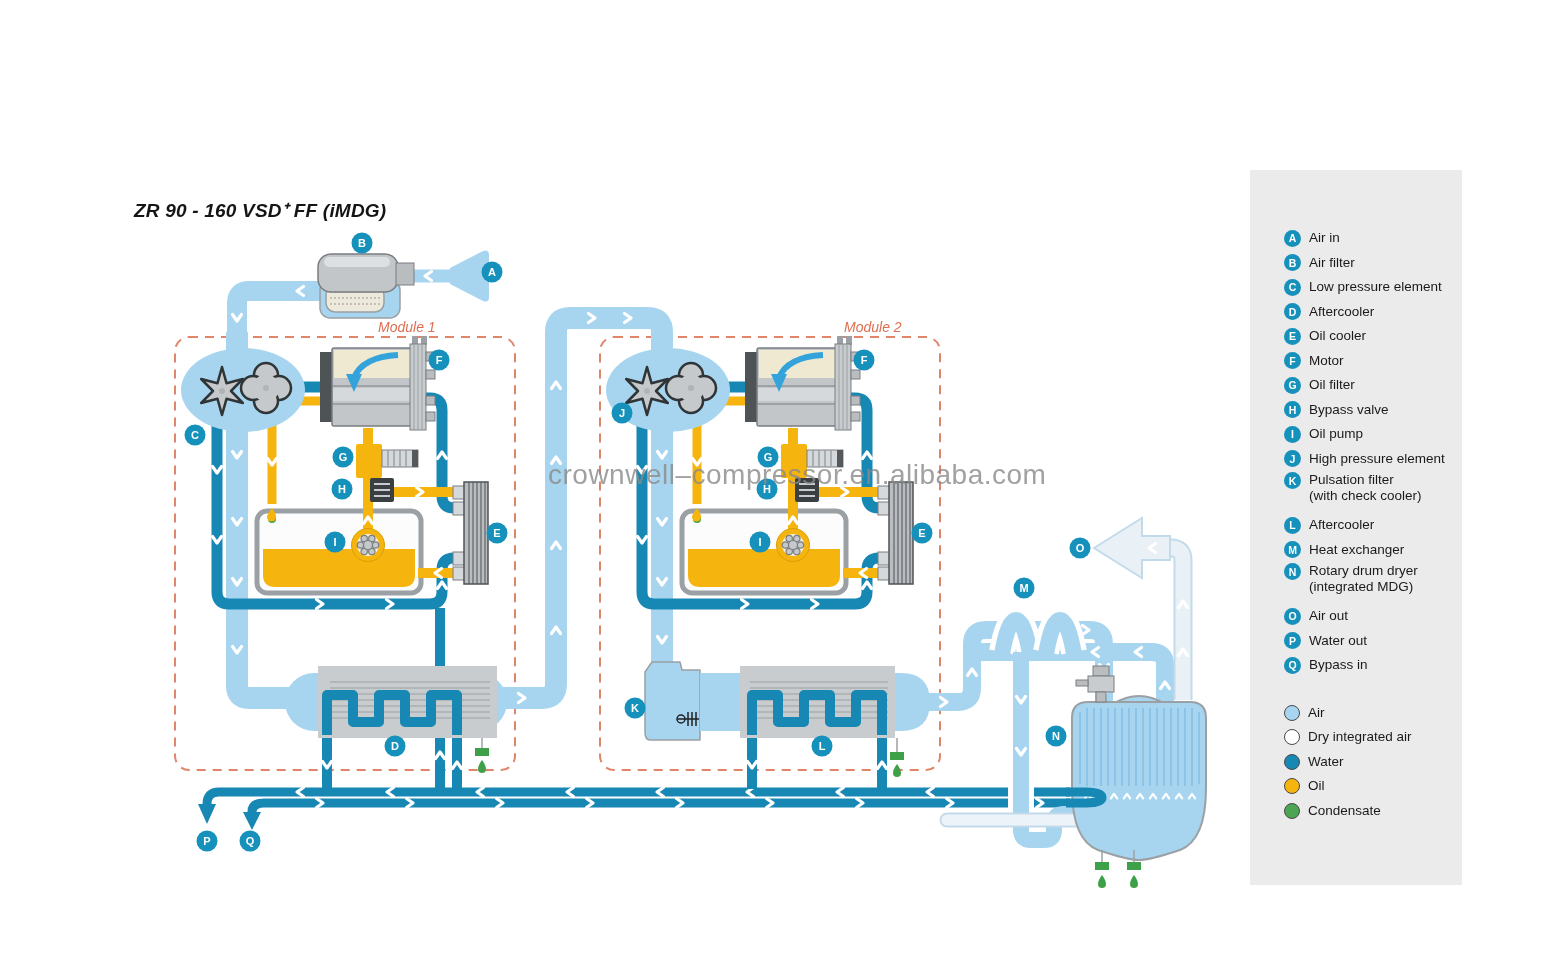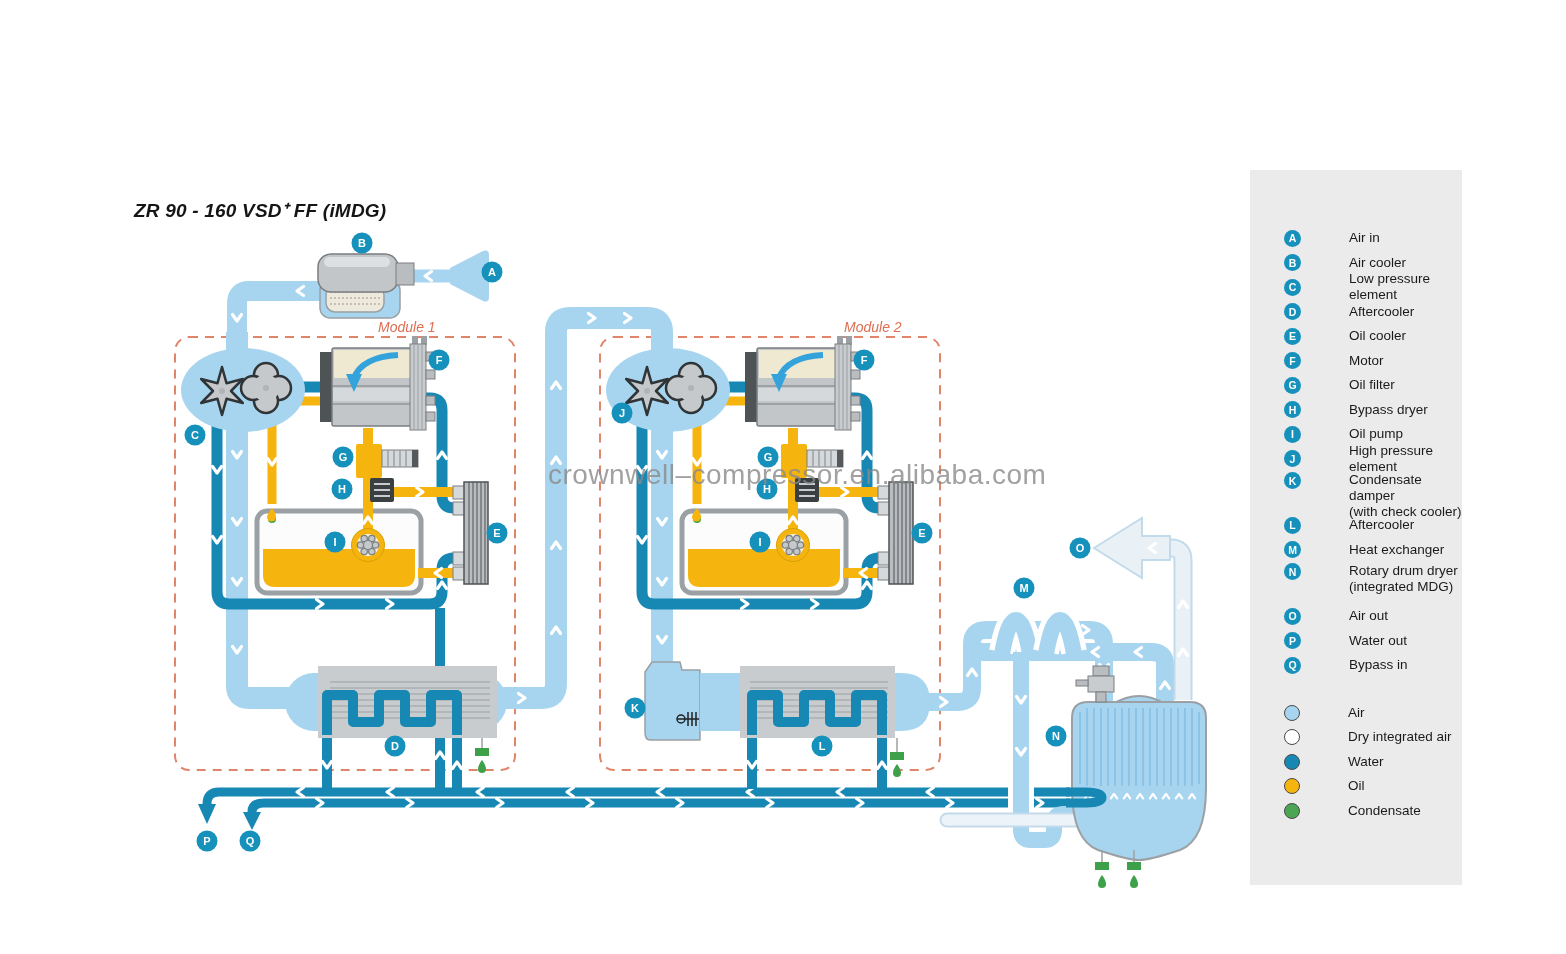--- a/index.html
+++ b/index.html
@@ -13,21 +13,21 @@
   .watermark{position:absolute;left:548px;top:459px;font-size:28px;color:rgba(138,138,138,.8);
              letter-spacing:.5px;z-index:6;white-space:nowrap;}
   .legend{position:absolute;left:1250px;top:170px;width:212px;height:715px;
           background:#EBEBEB;z-index:3;}
   .litems{padding:56px 0 0 34px;}
   .lrow{display:flex;align-items:center;height:24.5px;font-size:13.5px;color:#1a1a1a;}
   .lrow.two{height:41px;align-items:flex-start;padding-top:1px;}
   .lbadge{flex:0 0 17px;width:17px;height:17px;border-radius:50%;background:#1591BC;color:#fff;
           font-size:10.5px;font-weight:bold;display:flex;align-items:center;justify-content:center;
           margin-right:8px;}
-  .ltxt{line-height:16px;margin-left:40px;}
+  .ltxt{line-height:16px;}
   .spacer{height:23px;}
   .swatch{flex:0 0 14px;width:14px;height:14px;border:1.5px solid #4A4A4A;border-radius:50%;
           margin-right:8px;}
   .badge circle{fill:#1591BC;}
   .badge text{fill:#fff;font-size:11px;font-weight:bold;font-family:"Liberation Sans",sans-serif;
               text-anchor:middle;}
   .pA22{stroke:#A7D5F0;stroke-width:22;fill:none;}
   .pA20{stroke:#A7D5F0;stroke-width:20;fill:none;}
   .pA18{stroke:#A7D5F0;stroke-width:18;fill:none;stroke-linecap:round;}
   .pA16{stroke:#A7D5F0;stroke-width:16;fill:none;}
@@ -423,21 +423,21 @@
 <div class="watermark">crownwell–compressor.en.alibaba.com</div>
 
 <div class="legend">
   <div class="litems">
     <div class="lrow">
           <span class="lbadge">A</span>
           <span class="ltxt">Air in</span>
         </div>
     <div class="lrow">
           <span class="lbadge">B</span>
-          <span class="ltxt">Air cooler</span>
+          <span class="ltxt">Air filter</span>
         </div>
     <div class="lrow">
           <span class="lbadge">C</span>
           <span class="ltxt">Low pressure element</span>
         </div>
     <div class="lrow">
           <span class="lbadge">D</span>
           <span class="ltxt">Aftercooler</span>
         </div>
     <div class="lrow">
@@ -447,33 +447,33 @@
     <div class="lrow">
           <span class="lbadge">F</span>
           <span class="ltxt">Motor</span>
         </div>
     <div class="lrow">
           <span class="lbadge">G</span>
           <span class="ltxt">Oil filter</span>
         </div>
     <div class="lrow">
           <span class="lbadge">H</span>
-          <span class="ltxt">Bypass dryer</span>
+          <span class="ltxt">Bypass valve</span>
         </div>
     <div class="lrow">
           <span class="lbadge">I</span>
           <span class="ltxt">Oil pump</span>
         </div>
     <div class="lrow">
           <span class="lbadge">J</span>
           <span class="ltxt">High pressure element</span>
         </div>
     <div class="lrow two">
           <span class="lbadge">K</span>
-          <span class="ltxt"><span>Condensate damper</span><br><span>(with check cooler)</span></span>
+          <span class="ltxt"><span>Pulsation filter</span><br><span>(with check cooler)</span></span>
         </div>
     <div class="lrow">
           <span class="lbadge">L</span>
           <span class="ltxt">Aftercooler</span>
         </div>
     <div class="lrow">
           <span class="lbadge">M</span>
           <span class="ltxt">Heat exchanger</span>
         </div>
     <div class="lrow two">

